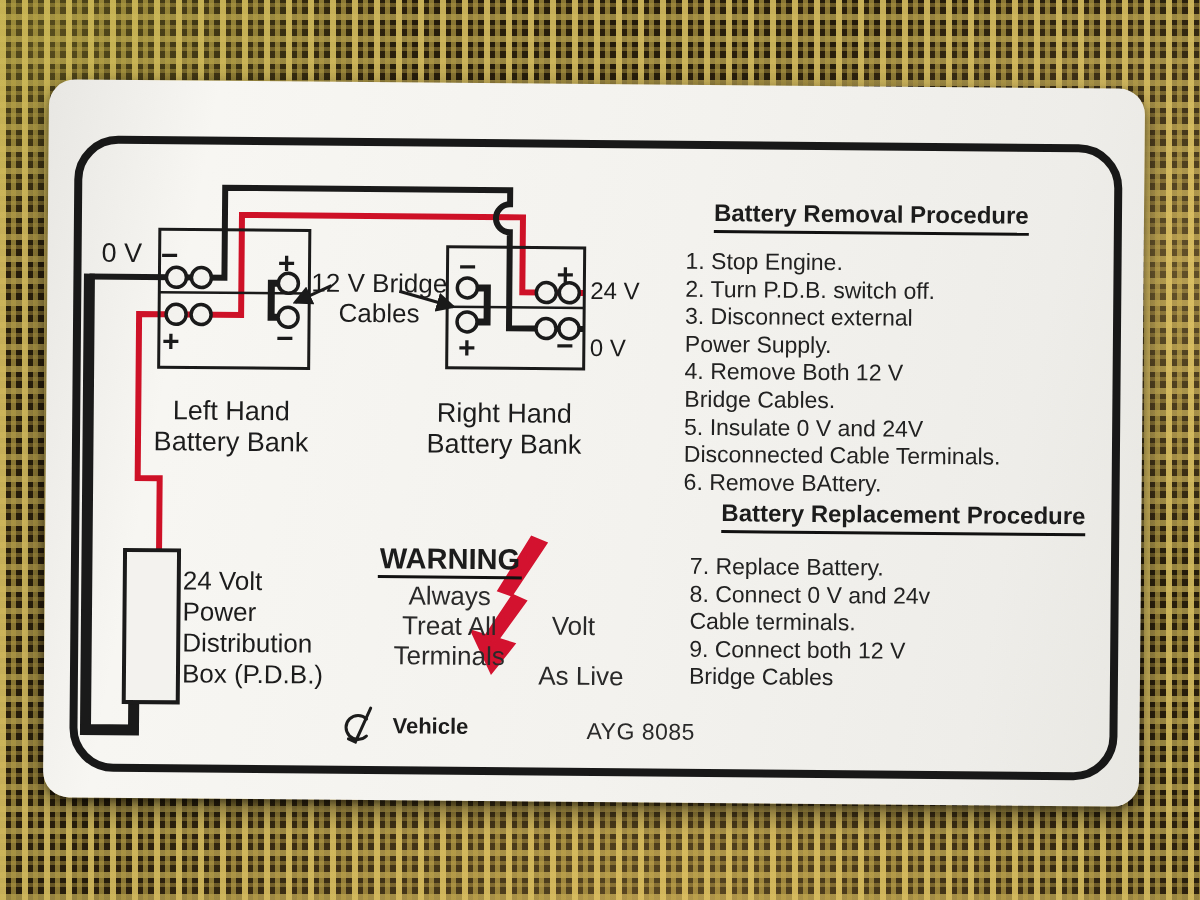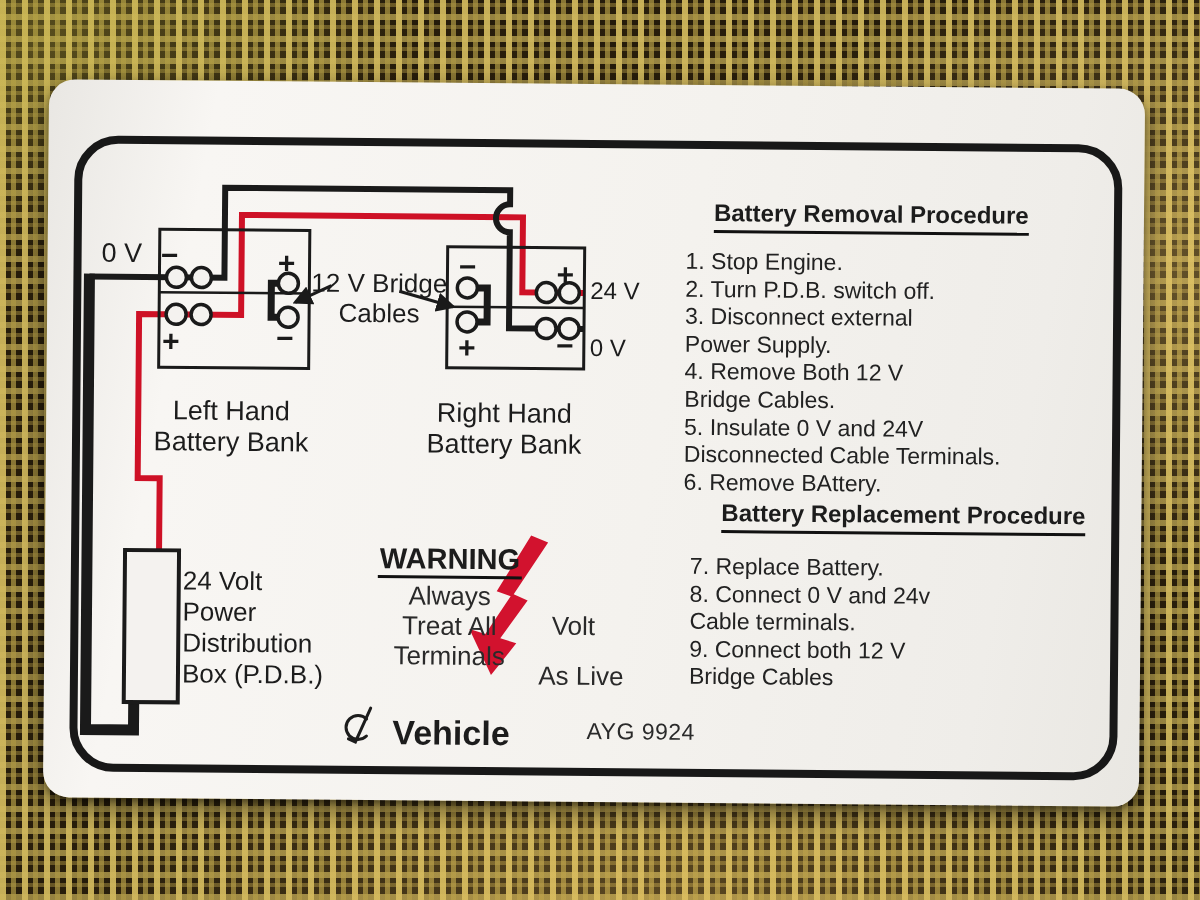--- a/index.html
+++ b/index.html
@@ -32,21 +32,21 @@
   .center{text-align:center;white-space:normal;}
   .sign{font:700 30px "Liberation Sans",sans-serif;fill:#1a1a1a;}
   .v-label{font-size:24px;font-weight:500;}
   .bank-label{font-size:27px;line-height:31px;}
   .bridge-label{font-size:26px;line-height:30px;}
   .pdb-label{font-size:26px;line-height:31px;}
   .warn-title{font-size:29px;font-weight:700;line-height:32px;display:inline-block;border-bottom:3px solid #111;padding:0 2px 1px;}
   .warn-line{font-size:26px;line-height:30px;color:#2a2a2a;}
   .proc-title{font-size:24px;font-weight:700;display:inline-block;border-bottom:3px solid #111;padding-bottom:3px;}
   .proc-lines{font-size:23px;line-height:27.6px;color:#222;}
-  .footer-vehicle{font-size:34px;font-weight:600;}
+  .footer-vehicle{font-size:22px;font-weight:600;}
   .footer-code{font-size:23px;letter-spacing:.5px;color:#2a2a2a;}
 </style>
 </head>
 <body>
 
 <div class="scene">
   <div class="sticker">
     <div class="frame"></div>
 
     <svg class="diagram-svg" viewBox="0 0 1092 718">
@@ -162,15 +162,15 @@
     </div>
     <div class="txt proc-lines" style="left:645px;top:468px;">
       <div>7. Replace Battery.</div>
       <div>8. Connect 0 V and 24v</div>
       <div>Cable terminals.</div>
       <div>9. Connect both 12 V</div>
       <div>Bridge Cables</div>
     </div>
 
     <div class="txt footer-vehicle" style="left:349px;top:631px;">Vehicle</div>
-    <div class="txt footer-code" style="left:543px;top:634px;">AYG 9924</div>
+    <div class="txt footer-code" style="left:543px;top:634px;">AYG 8085</div>
   </div>
 </div>
 
 </body></html>

